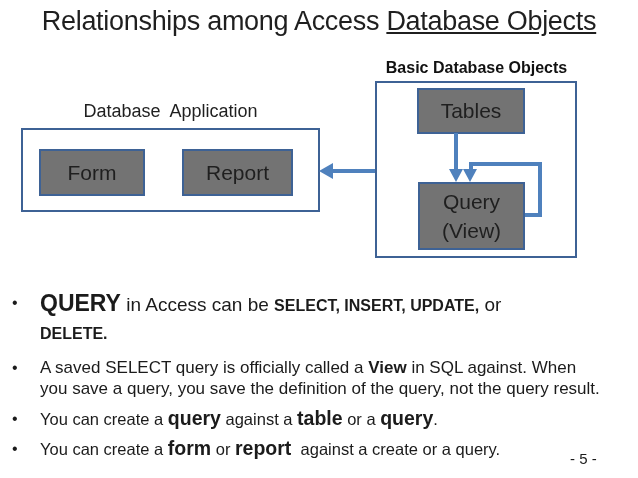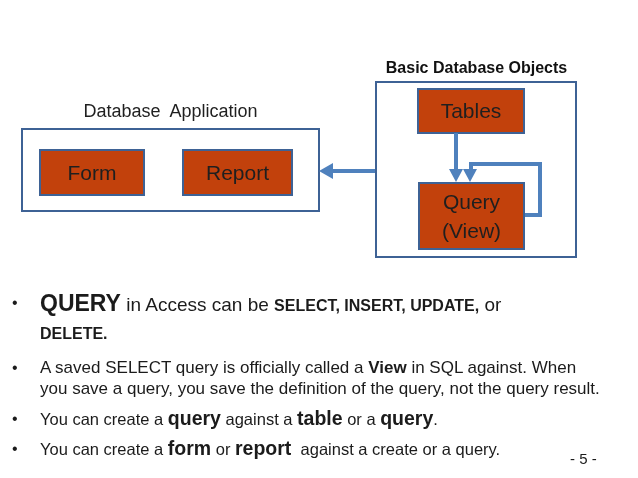--- a/index.html
+++ b/index.html
@@ -27,21 +27,21 @@
     position:absolute;
     text-align:center;
     white-space:pre;
     color:#1f1f1f;
   }
   .dbapp-label{left:21px;top:101px;width:299px;font-size:18px;}
   .bdo-label{left:373px;top:59px;width:207px;font-size:16px;font-weight:bold;color:#111;}
   .box{
     position:absolute;
     border:2px solid #3e6295;
-    background:#c2410c;
+    background:#737373;
     box-sizing:border-box;
     display:flex;align-items:center;justify-content:center;
     text-align:center;
     font-size:21px;
     color:#1f1f1f;
   }
   .dbapp-box{left:21px;top:128px;width:299px;height:84px;background:transparent;}
   .form-box{left:39px;top:149px;width:106px;height:47px;}
   .report-box{left:182px;top:149px;width:111px;height:47px;}
   .bdo-box{left:375px;top:81px;width:202px;height:177px;background:transparent;}
@@ -83,20 +83,21 @@
   .b4{margin-top:6px;font-size:16.5px;line-height:23px;}
   .b4 .bold{font-size:19.5px;font-weight:bold;}
   
   .page-num{position:absolute;left:570px;top:450px;font-size:15px;white-space:pre;}
 </style>
 </head>
 <body>
 
 <div class="slide">
 
+  <div class="title"><span>Relationships among Access </span><span class="u">Database Objects</span></div>
 
   <div class="dia-label bdo-label">Basic Database Objects</div>
   <div class="dia-label dbapp-label">Database  Application</div>
 
   <div class="box dbapp-box"></div>
   <div class="box form-box">
       <span>Form</span>
     </div>
   <div class="box report-box">
       <span>Report</span>

